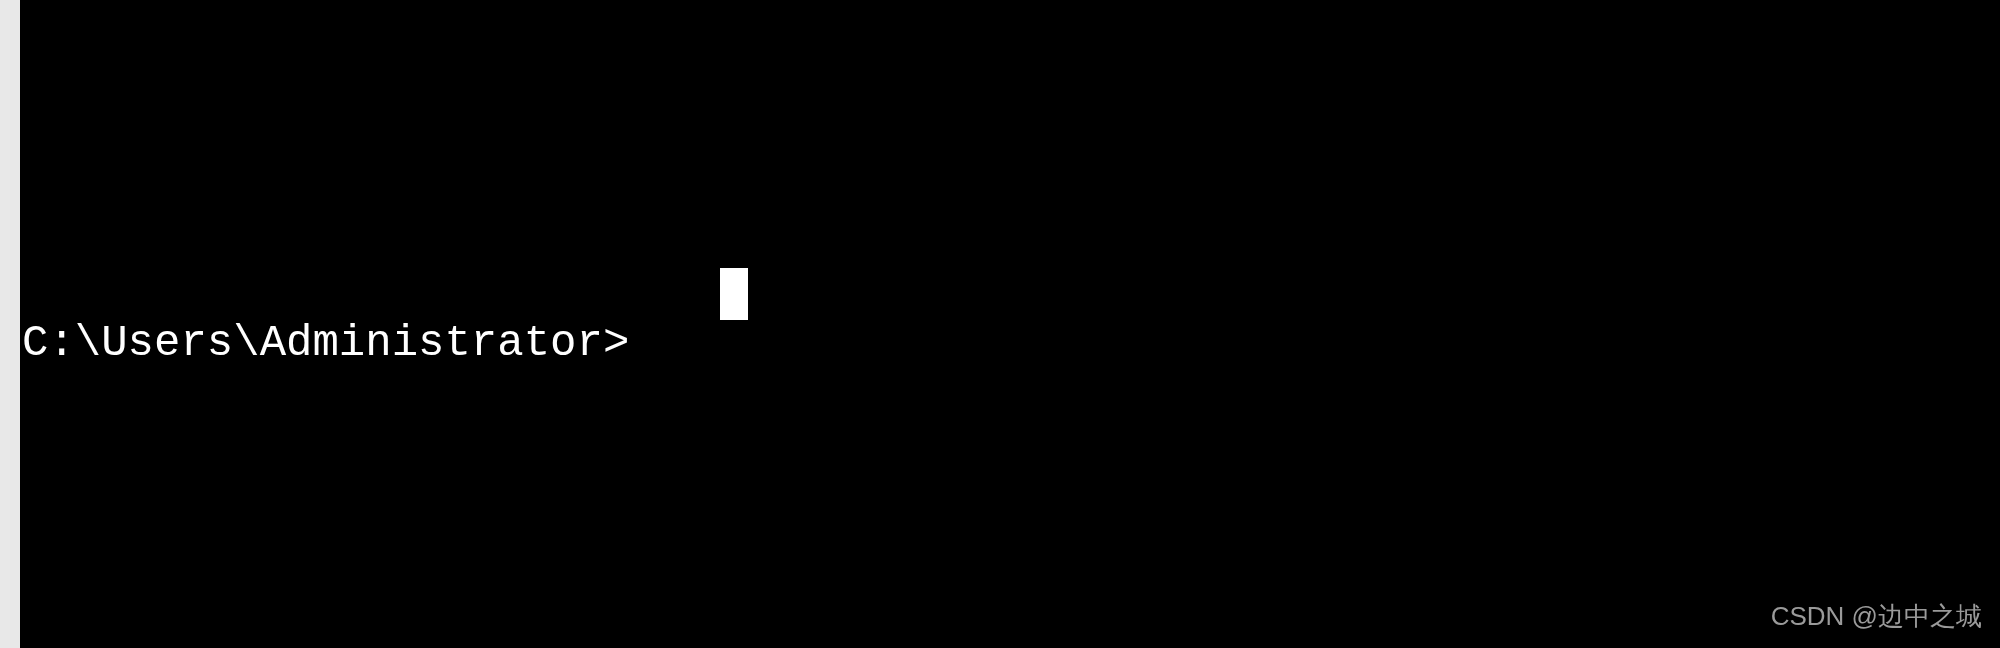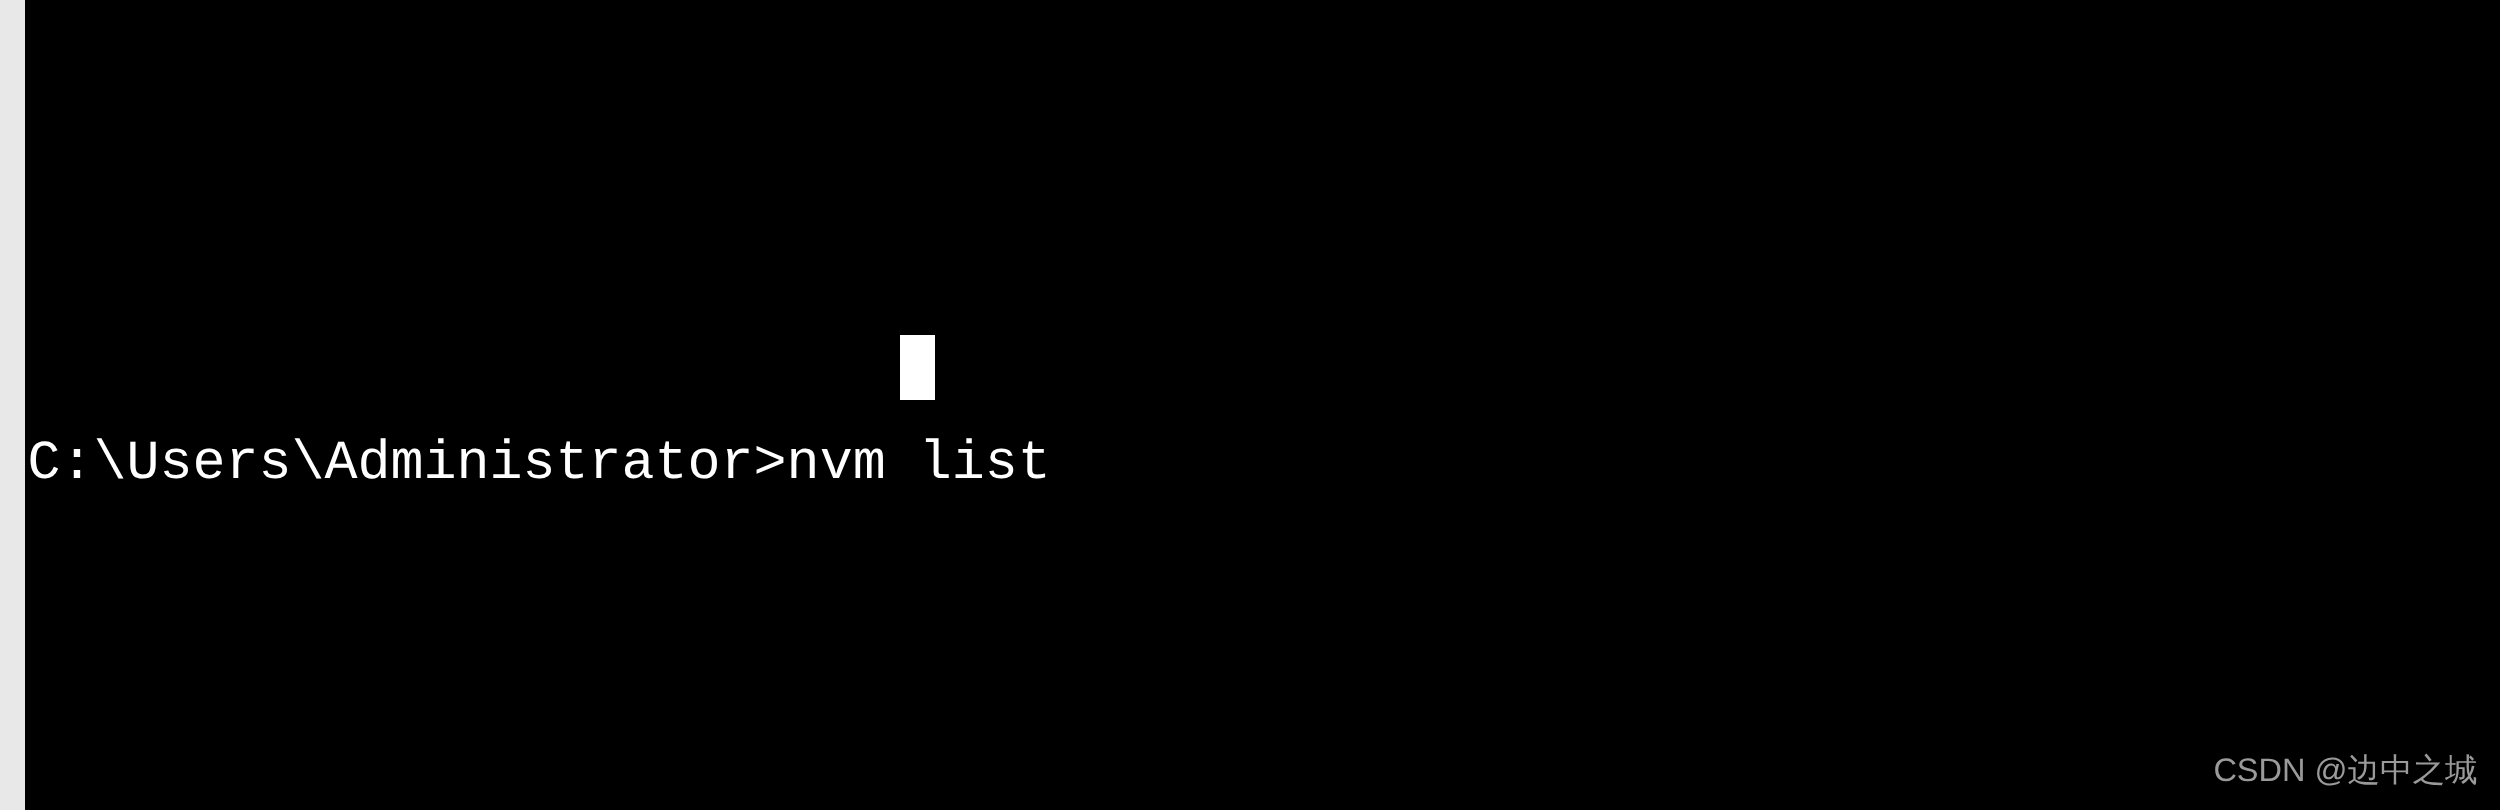--- a/index.html
+++ b/index.html
@@ -47,21 +47,21 @@
       font-family: "Microsoft YaHei", Arial, sans-serif;
       white-space: nowrap;
     }
   </style>
 </head>
 <body>
 
 
 
 <div class="terminal">
-  <span class="line">C:\Users\Administrator&gt;nvm list</span>
+  <span class="line partial-top">C:\Users\Administrator&gt;</span>
   
   
   
   
   
   
 </div>
 
 <div class="cursor-block"></div>
 

